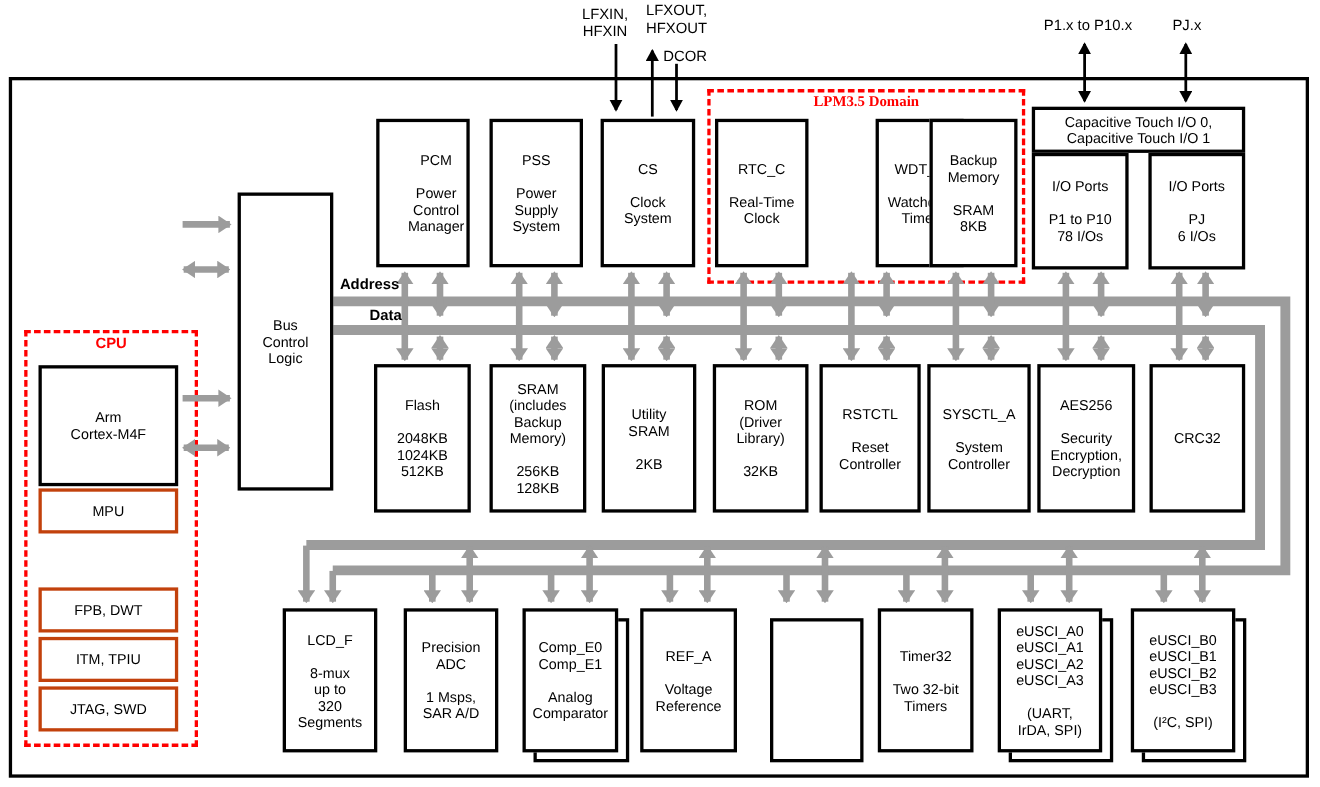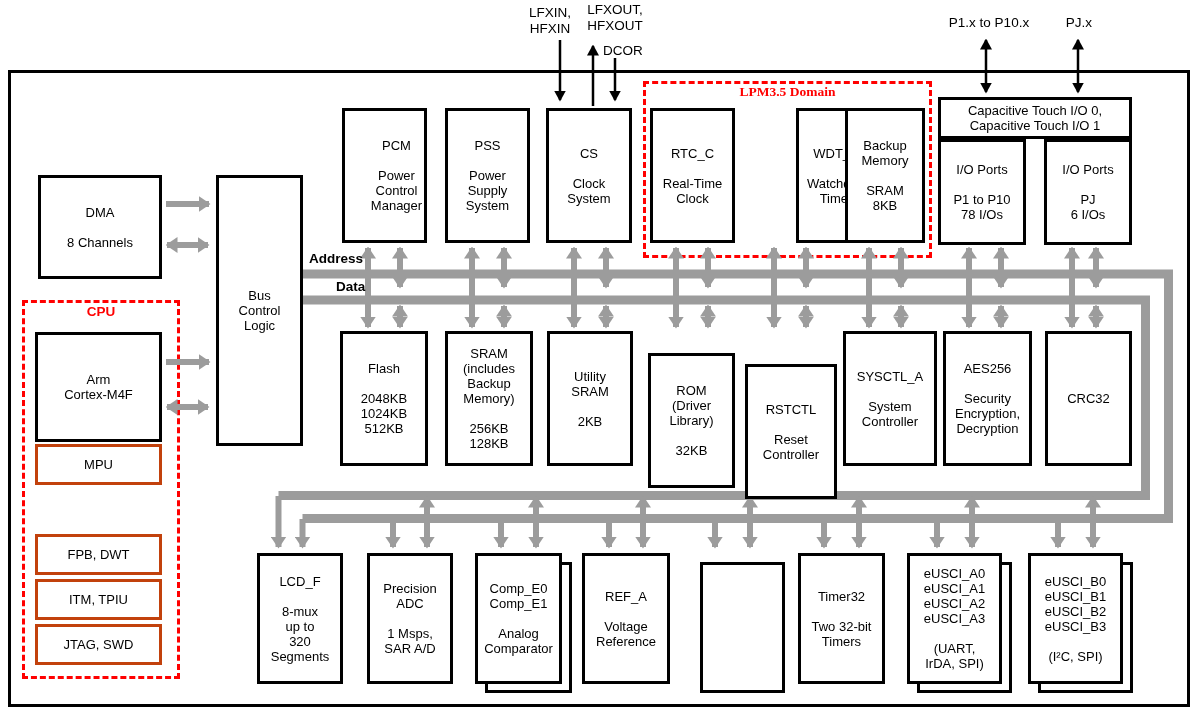--- a/index.html
+++ b/index.html
@@ -124,23 +124,20 @@
   <div class="ext" style="left:1056px;top:15px;width:46px;">PJ.x</div>
 
   <div class="buslbl" style="left:309px;top:251px;">Address</div>
   <div class="buslbl" style="left:316px;top:279px;padding-left:20px;">Data</div>
 
   <div class="domain" style="left:643px;top:81px;width:289px;height:177px;"></div>
   <div class="domain-label" style="left:643px;top:84px;width:289px;font-family:Liberation Serif, serif;">LPM3.5 Domain</div>
   <div class="domain" style="left:22px;top:300px;width:158px;height:379px;"></div>
   <div class="domain-label" style="left:22px;top:304px;width:158px;">CPU</div>
 
-  <div class="box" style="left:38px;top:175px;width:124px;height:104px;">DMA
-
-8 Channels</div>
   <div class="box" style="left:216px;top:175px;width:87px;height:271px;">Bus
 Control
 Logic</div>
   <div class="box" style="left:35px;top:332px;width:127px;height:110px;">Arm
 Cortex-M4F</div>
   <div class="cell" style="left:35px;top:444px;width:127px;height:41px;">MPU</div>
   <div class="cell" style="left:35px;top:534px;width:127px;height:41px;">FPB, DWT</div>
   <div class="cell" style="left:35px;top:624px;width:127px;height:41px;">JTAG, SWD</div>
   <div class="cell" style="left:35px;top:579px;width:127px;height:41px;">ITM, TPIU</div>
 
@@ -192,26 +189,26 @@
 (includes
 Backup
 Memory)
 
 256KB
 128KB</div>
   <div class="box" style="left:547px;top:331px;width:86px;height:135px;">Utility
 SRAM
 
 2KB</div>
-  <div class="box" style="left:648px;top:331px;width:87px;height:135px;margin-top:22px;">ROM
+  <div class="box" style="left:648px;top:331px;width:87px;height:135px;">ROM
 (Driver
 Library)
 
 32KB</div>
-  <div class="box" style="left:745px;top:331px;width:92px;height:135px;margin-top:33px;">RSTCTL
+  <div class="box" style="left:745px;top:331px;width:92px;height:135px;">RSTCTL
 
 Reset
 Controller</div>
   <div class="box" style="left:843px;top:331px;width:94px;height:135px;">SYSCTL_A
 
 System
 Controller</div>
   <div class="box" style="left:943px;top:331px;width:89px;height:135px;">AES256
 
 Security

